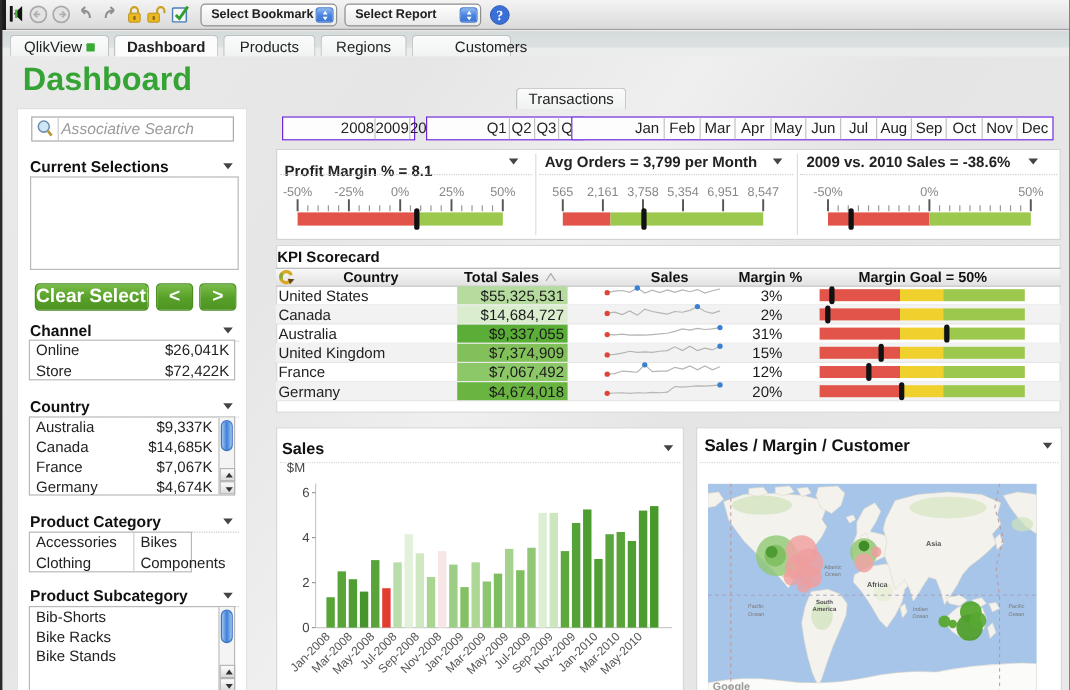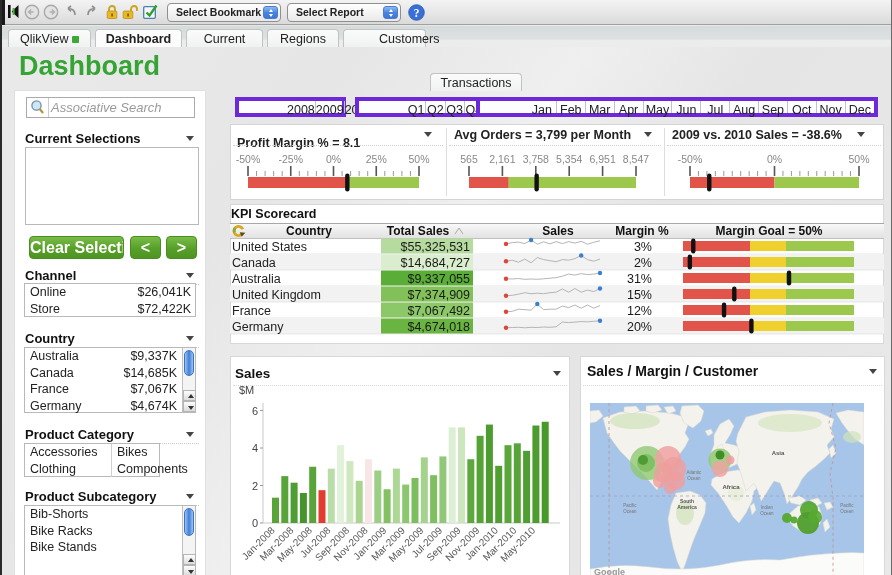--- a/index.html
+++ b/index.html
@@ -30,21 +30,21 @@
 .lrow { position:relative; height:16.5px; font-size:12.5px; color:#222; line-height:16.5px; padding:0 5px; white-space:nowrap; }
 .lrow .v { position:absolute; right:4px; top:0; }
 .gbtn { position:absolute; background:linear-gradient(#79bc49,#57a028 55%,#4e9423); border-radius:4px; color:#fff; font-weight:bold; font-size:16px; text-align:center; border:1px solid #4a8d20; white-space:nowrap; overflow:hidden; }
 .sb-scroll { position:absolute; right:0; top:0; bottom:0; width:13px; border-left:1px solid #c0c0c0; background:#f4f4f4; }
 .sb-thumb { position:absolute; left:1px; width:10px; border-radius:5px; background:linear-gradient(90deg,#9ec3ef,#3f7fd8 50%,#9ec3ef); border:1px solid #3b74c4; }
 .sb-arr { position:absolute; left:0; width:13px; height:11px; background:linear-gradient(#fdfdfd,#dcdcdc); border:1px solid #b5b5b5; }
 .sb-arr:before { content:""; position:absolute; left:3.5px; }
 .sb-arr.up:before { top:3px; border-left:3px solid transparent; border-right:3px solid transparent; border-bottom:4px solid #333; }
 .sb-arr.dn:before { top:4px; border-left:3px solid transparent; border-right:3px solid transparent; border-top:4px solid #333; }
 
-.btngroup { position:absolute; top:97px; height:20px; border:4px solid #6d28d9; background:#fdfdfd; display:flex;padding-left:48px; }
+.btngroup { position:absolute; top:97px; height:20px; border:1px solid #6d28d9; background:#fdfdfd; display:flex;padding-left:48px; }
 .btngroup .cell { border-right:1px solid #c2c2c2; font-size:12.5px; color:#222; text-align:center; line-height:18px; }
 .btngroup .cell:last-child { border-right:none; }
 
 .gtitle { position:absolute; font-size:12.5px; font-weight:bold; color:#222; }
 
 #kpi { position:absolute; left:230px; top:204px; width:654px; height:140px; background:#fff; border:1px solid #d8d8d8; }
 
 #salespanel { position:absolute; left:230px; top:356px; width:340px; height:219px; background:#fff; border:1px solid #d8d8d8; border-bottom:none; }
 #mappanel { position:absolute; left:580px; top:356px; width:305px; height:219px; background:#fff; border:1px solid #d8d8d8; border-bottom:none; }
 </style>
@@ -95,21 +95,21 @@
   <svg class="tbicon" style="left:408px; top:3.5px" width="17" height="17" viewBox="0 0 17 17">
       <circle cx="8.5" cy="8.5" r="7.8" fill="#3a6fd8"></circle>
       <circle cx="8.5" cy="8.5" r="7.8" fill="none" stroke="#2a55b0" stroke-width="0.8"></circle>
       <text x="8.5" y="12.6" font-size="11.5" font-weight="bold" fill="#fff" text-anchor="middle" font-family="Liberation Serif">?</text>
     </svg>
 </div>
 
 <div id="tabstrip">
   <div class="tab" style="left:8px; width:83px;">QlikView <span style="display:inline-block;width:7px;height:7px;background:#3aaa35;border-radius:1px;"></span></div>
   <div class="tab active" style="left:95px; width:87px;">Dashboard</div>
-  <div class="tab" style="left:186px; width:77px;">Current</div>
+  <div class="tab" style="left:186px; width:77px;">Products</div>
   <div class="tab" style="left:267px; width:72px;">Regions</div>
   <div class="tab" style="left:343px; width:83px;padding-left:35px;">Customers</div>
   <div class="tab" style="left:430px; width:92px;margin-top:44px;">Transactions</div>
 </div>
 
 <div id="pagetitle">Dashboard</div>
 
 <div id="sidebar"></div>
 <div class="abs" style="left:26px;top:97px;width:169px;height:21px;border:1px solid #aaa;background:#fff;">
   <svg width="19" height="19" style="position:absolute;left:1px;top:0px" viewBox="0 0 19 19">

